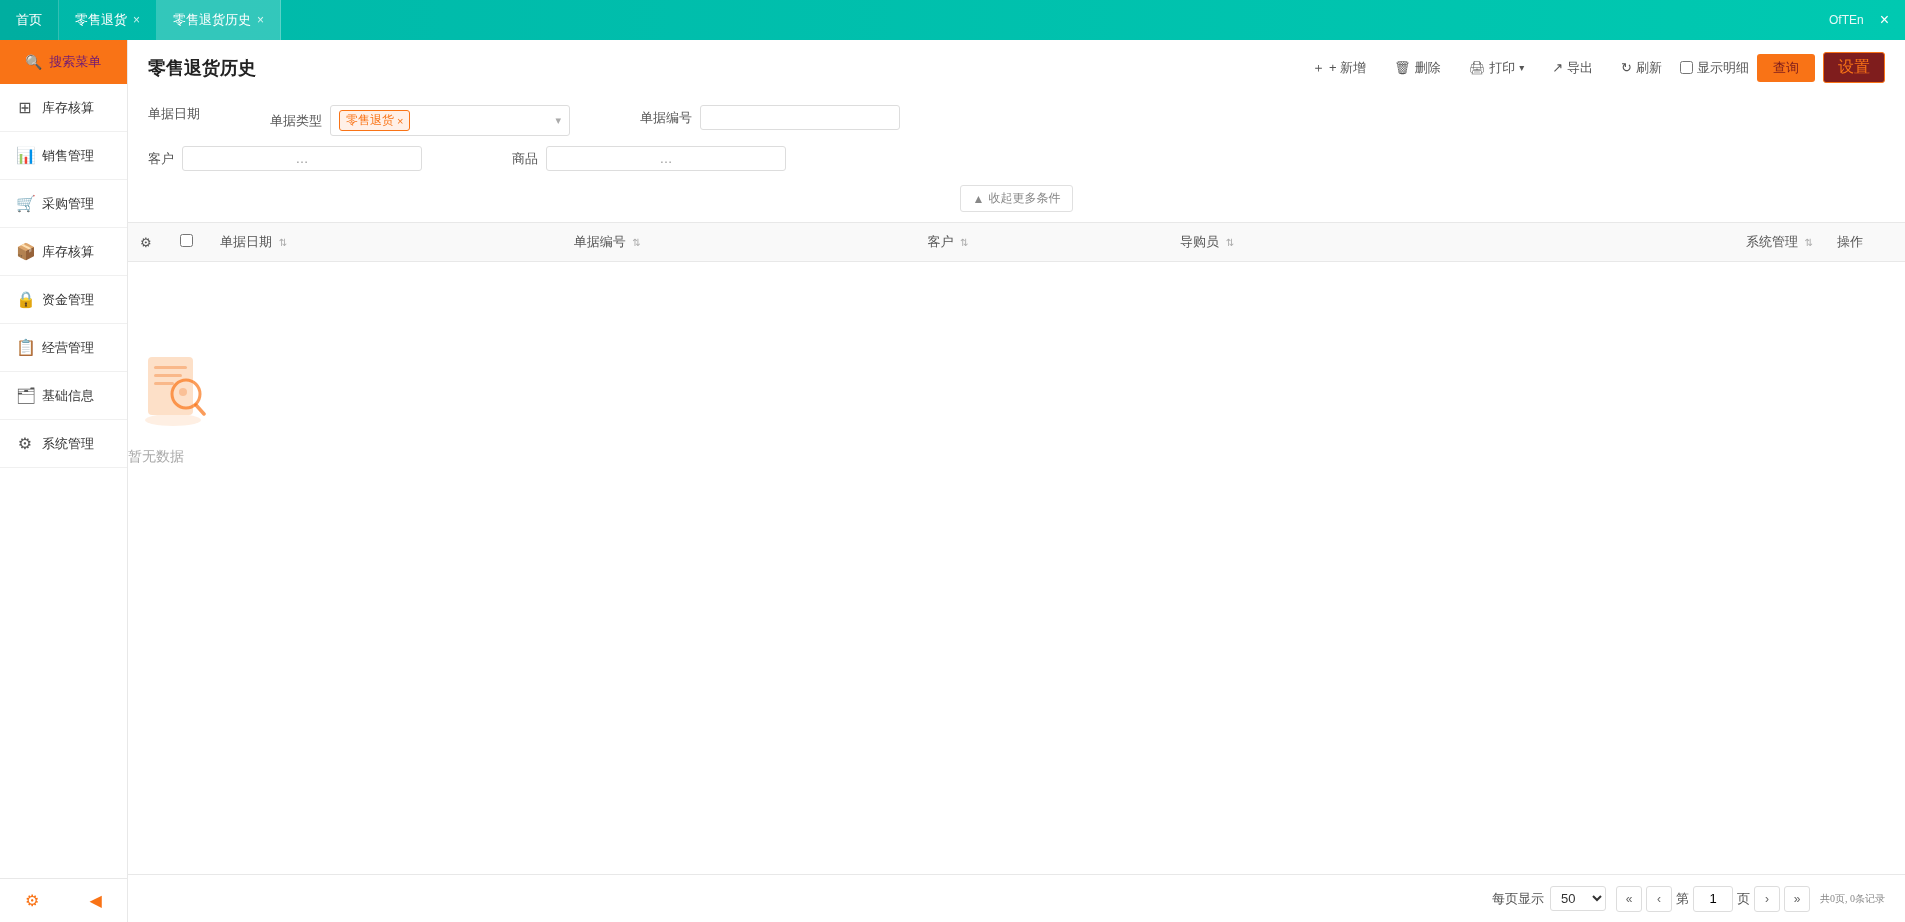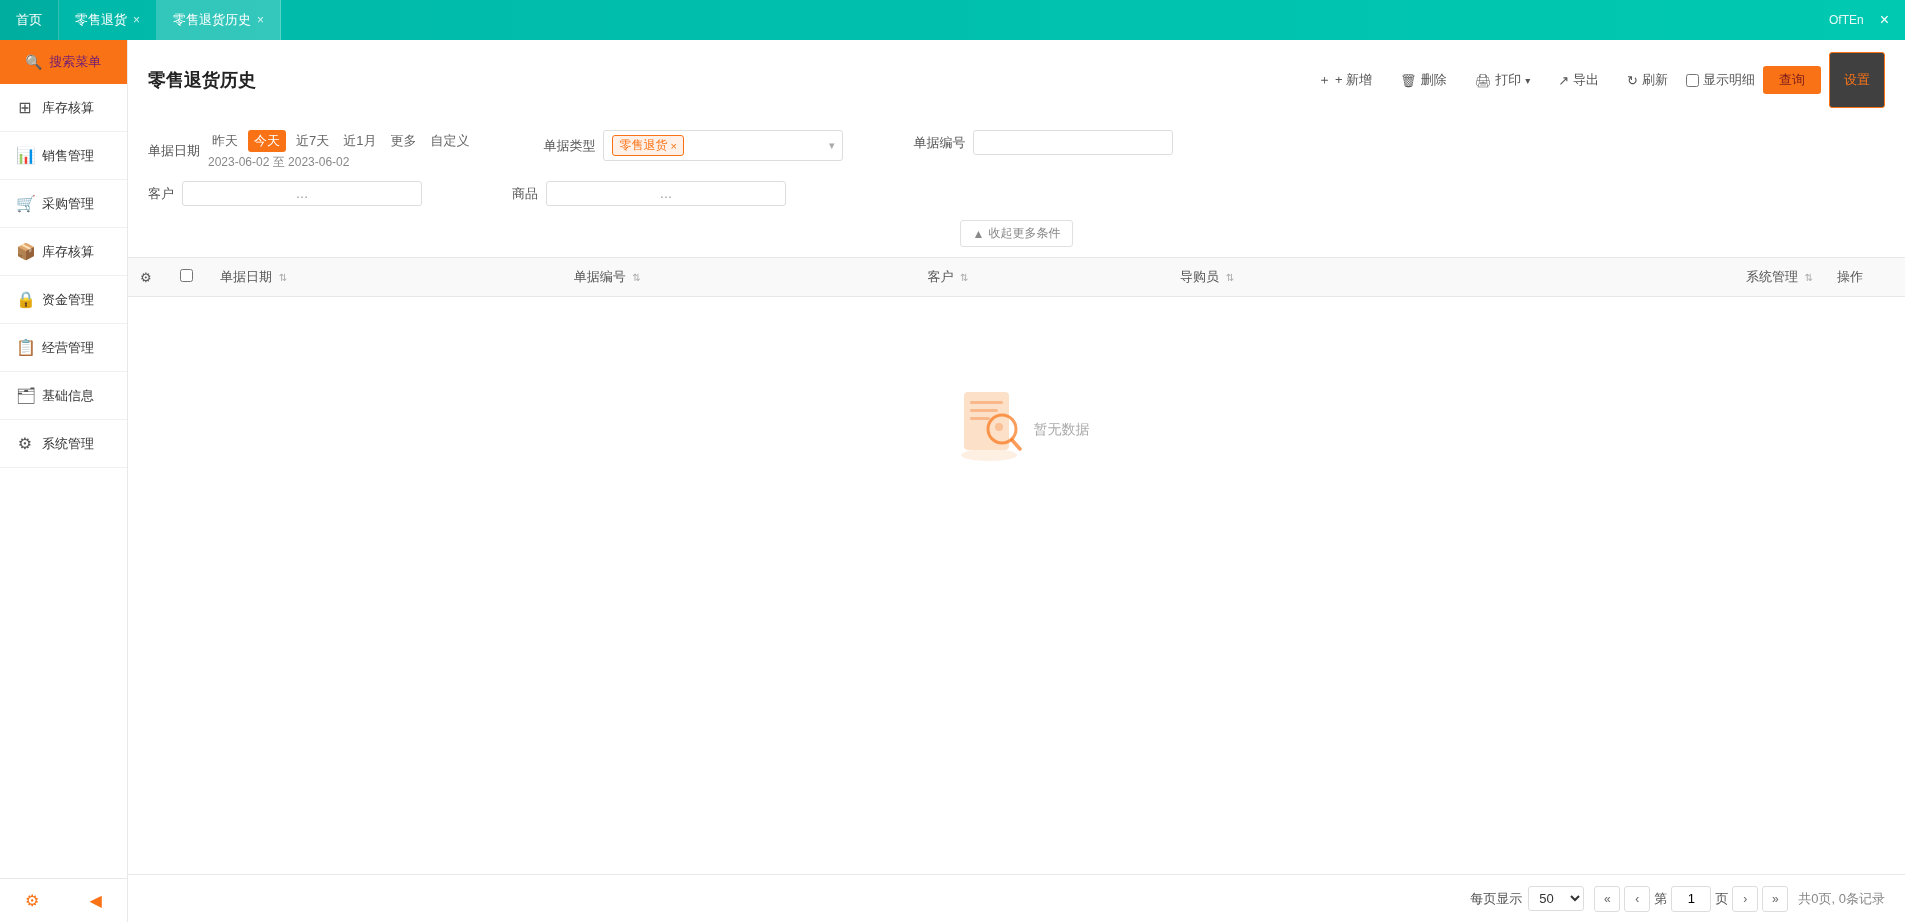--- a/index.html
+++ b/index.html
@@ -176,26 +176,26 @@
     .btn-query {
       background: #f97316;
       color: #7f1d1d;
       border-radius: 3px;
       padding: 5px 16px;
       font-size: 13px;
       cursor: pointer;
       border: none;
     }
     .btn-setting {
-      background: #404040;
+      background: #7f1d1d;
       color: #f97316;
       border: 1px solid #f97316;
       border-radius: 3px;
-      padding: 18px 14px;
-      font-size: 13px;
+      padding: 4px 14px;
+      font-size: 16px;
       cursor: pointer;
     }
     .display-checkbox {
       display: flex;
       align-items: center;
       gap: 4px;
       font-size: 13px;
       color: #555;
     }
 
@@ -350,22 +350,22 @@
     }
     .data-table td {
       padding: 10px 12px;
       border-bottom: 1px solid #f0f0f0;
       color: #333;
     }
 
     
     .empty-state {
       display: flex;
-      flex-direction: row;
-      align-items: center;
+      flex-direction: column;
+      align-items: flex-start;
       justify-content: center;
       padding: 80px 0;
     }
     .empty-icon {
       width: 90px;
       height: 90px;
       margin-bottom: 16px;
     }
     .empty-text {
       font-size: 14px;
@@ -420,21 +420,22 @@
     .page-input {
       width: 40px;
       height: 26px;
       border: 1px solid #ddd;
       border-radius: 3px;
       text-align: center;
       font-size: 13px;
     }
     .page-total {
       color: #888;
-      font-size: 13px;
+      font-size: 10px;
+      font-family: Liberation Serif, serif;
     }
 
     
     .date-range-row {
       font-size: 12px;
       color: #888;
       margin-top: 2px;
     }
   </style>
 </head>
@@ -545,31 +546,20 @@
             <span>设置</span>
           </button>
         </div>
       </div>
 
       <div class="filter-area">
         <div class="filter-row">
 
           <div class="filter-item">
             <span class="filter-label">单据日期</span>
-            <div style="display:flex;flex-direction:column;">
-              <div class="filter-date-options">
-                <span class="filter-date-option">昨天</span>
-                <span class="filter-date-option active">今天</span>
-                <span class="filter-date-option">近7天</span>
-                <span class="filter-date-option">近1月</span>
-                <span class="filter-date-option">更多</span>
-                <span class="filter-date-option">自定义</span>
-              </div>
-              <div class="date-range-row">2023-06-02 至 2023-06-02</div>
-            </div>
           </div>
 
           <div class="filter-item" style="margin-left:40px;">
             <span class="filter-label">单据类型</span>
             <div class="filter-select" style="min-width:240px;">
               <div class="filter-select-tag">
                 <span>零售退货</span>
                 <span class="filter-select-tag-close">×</span>
               </div>
               <span style="flex:1;"></span>

